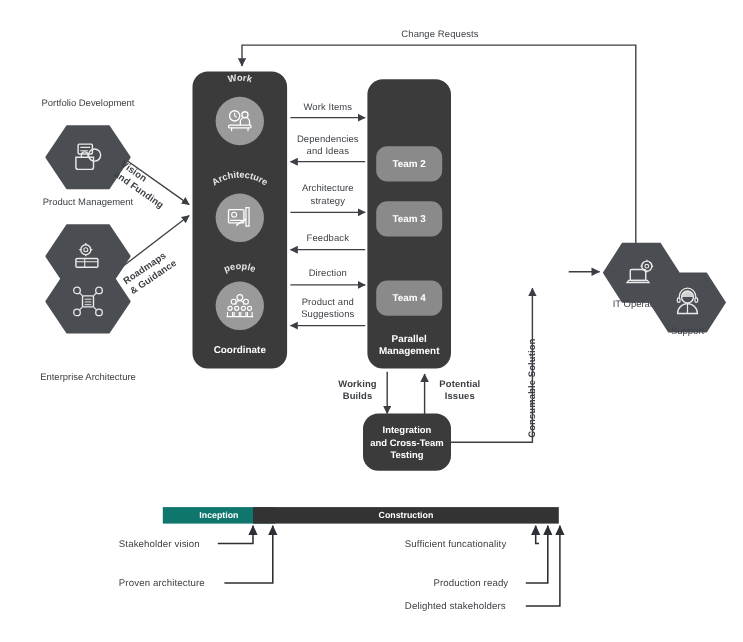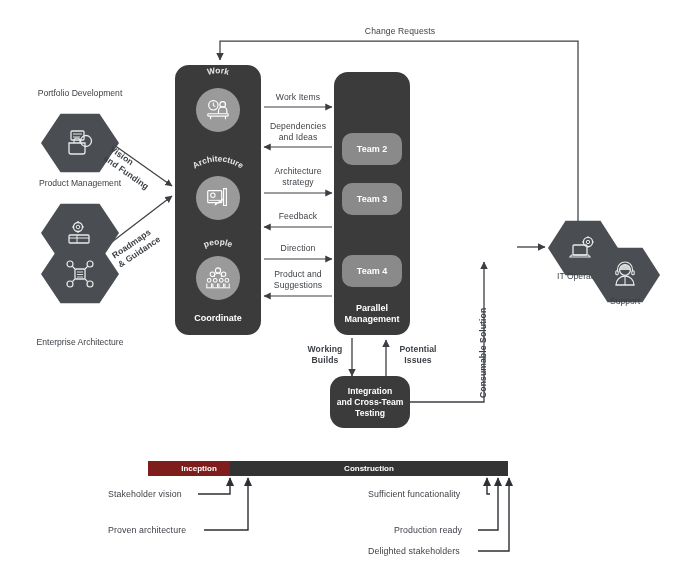--- a/index.html
+++ b/index.html
@@ -310,21 +310,21 @@
       <path d="M10.6,11 a5.4,5.4 0 0 1 10.8,0" fill="#e9e9e9" opacity=".85"></path>
       <path d="M8.5,12.5 v-2 a7.5,7.5 0 0 1 15,0 v2" fill="none" stroke="#e9e9e9" stroke-width="1.2"></path>
       <rect x="6.8" y="11.8" width="2.4" height="4" rx="1" fill="none" stroke="#e9e9e9" stroke-width="1.1"></rect>
       <rect x="22.8" y="11.8" width="2.4" height="4" rx="1" fill="none" stroke="#e9e9e9" stroke-width="1.1"></rect>
       <path d="M7,26 a9,9 0 0 1 18,0 z" fill="none" stroke="#e9e9e9" stroke-width="1.3"></path>
       <path d="M16,17 v9" stroke="#e9e9e9" stroke-width="1.1"></path>
     </svg>
   </div>
   <div class="caption" style="left:572px;top:296px;width:106px;">Support</div>
 
-  <div class="barseg" style="left:148px;top:461px;width:102px;background:#7f1d1d;">
+  <div class="barseg" style="left:148px;top:461px;width:102px;background:#0f766e;">
     <span>Inception</span>
   </div>
   <div class="barseg" style="left:230px;top:461px;width:278px;background:#333333;">
     <span>Construction</span>
   </div>
 
   <div class="lbl" style="left:108px;top:489px;width:92px;text-align:left;font-size:8.8px;">Stakeholder vision</div>
   <div class="lbl" style="left:108px;top:525px;width:100px;text-align:left;font-size:8.8px;">Proven architecture</div>
 
   <div class="lbl" style="left:368px;top:489px;width:118px;text-align:left;font-size:8.8px;">Sufficient funcationality</div>

